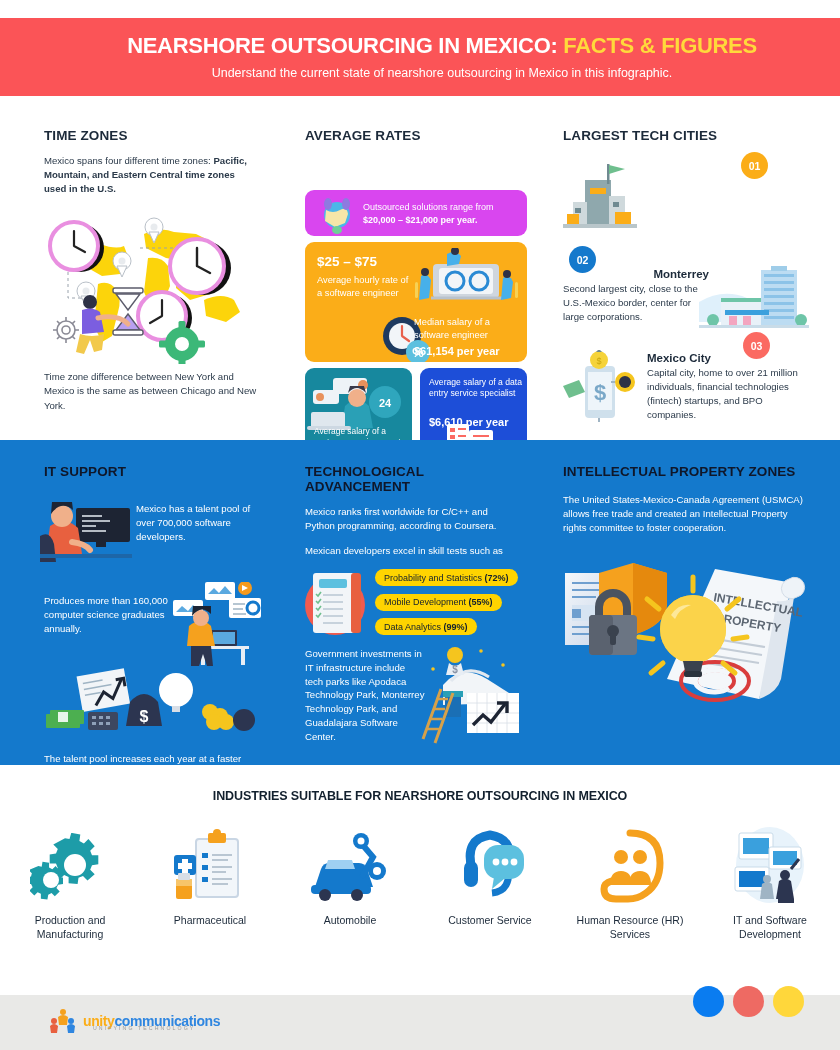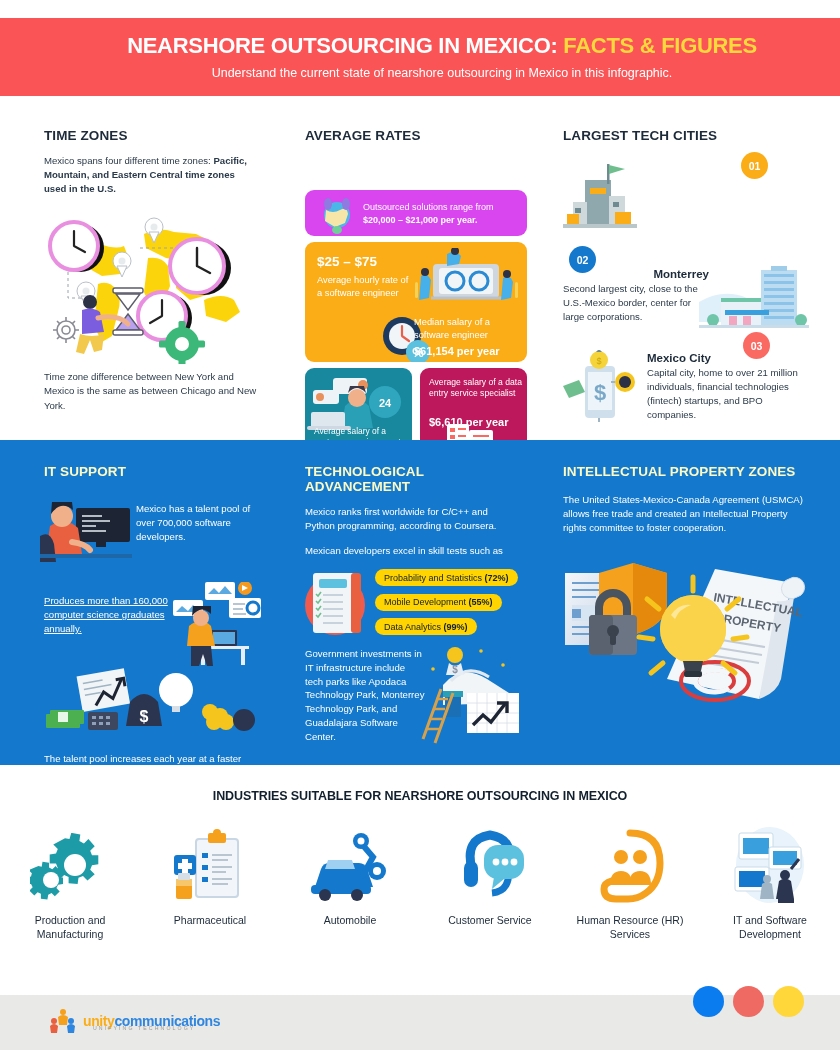--- a/index.html
+++ b/index.html
@@ -39,21 +39,21 @@
 
   
   .tz-art { position:relative; width:215px; height:160px; margin-top:8px; }
   .tz-caption { font-size:9.6px; line-height:1.5; color:#2b3a4a; margin-top:6px; }
 
   
   .card { position:absolute; border-radius:9px; color:#fff; overflow:hidden; }
   .card-blue  { left:0;   top:36px;  width:222px; height:46px;  background:#d946ef; }
   .card-amber { left:0;   top:88px;  width:222px; height:120px; background:#fbad18; }
   .card-teal  { left:0;   top:214px; width:107px; height:108px; background:#17889e; }
-  .card-red   { left:115px;top:214px; width:107px; height:108px; background:#be185d; }
+  .card-red   { left:115px;top:214px; width:107px; height:108px; background:#1d4ed8; }
 
   .card-blue .txt { position:absolute; left:58px; top:11px; font-size:9px; line-height:1.42; }
   .card-blue .txt b{ font-weight:bold; }
 
   .amber-big { position:absolute; left:12px; top:12px; font-size:13.5px; font-weight:bold; }
   .amber-sub { position:absolute; left:12px; top:32px; width:98px; font-size:9.3px; line-height:1.35; color:#fff; }
   .amber-right { position:absolute; right:9px; top:62px; width:104px; font-size:9.3px; line-height:1.35;margin-top:12px; }
   .amber-right .big { display:block; font-size:11px; font-weight:bold; margin-top:3px; }
 
   .teal-txt { position:absolute; left:9px; bottom:28px; font-size:8.4px; line-height:1.3; }
@@ -66,21 +66,21 @@
   .city-badge {
     position:absolute; width:27px; height:27px; border-radius:50%;
     color:#fff; font-size:10.5px; font-weight:bold;
     display:flex; align-items:center; justify-content:center;
   }
   .city-name { font-size:11.5px; font-weight:bold; color:#1c2a3a; }
   .city-desc { font-size:9.6px; line-height:1.45; color:#2b3a4a; margin-top:2px; }
 
   
   .blue-sec { position:absolute; left:0; top:440px; width:840px; height:325px; background:#1479cc; color:#fff; }
-  .blue-sec .sec-title { color:#fef9c3; margin-top:24px; }
+  .blue-sec .sec-title { color:#0f172a; margin-top:24px; }
   .blue-sec .body-txt { color:#fff; }
 
   .tag {
     display:inline-block; background:#ffd400; color:#12202e;
     font-size:9px; border-radius:11px; padding:3.5px 9px; margin-bottom:5px;
     font-weight:400; white-space:nowrap;
   }
   .tag b { font-weight:bold; }
 
   
@@ -398,21 +398,21 @@
           <circle cx="22" cy="20" r="11" fill="#f0b08a"></circle>
           <path d="M11 18 q10-14 22-4 l-1-8 -20 0z" fill="#1d2433"></path>
           <path d="M32 46 q14 2 18 8" stroke="#f0b08a" stroke-width="6" fill="none" stroke-linecap="round"></path>
           <path d="M0 40 q10-6 14 8 l2 18 -18 0z" fill="#2c3550"></path>
           <rect x="0" y="58" width="92" height="4" fill="#1d66a8"></rect>
         </svg>
         <div class="body-txt" style="position:absolute;left:92px;top:12px;width:126px;">Mexico has a talent pool of over 700,000 software developers.</div>
       </div>
 
       <div style="position:relative;height:92px;">
-        <div class="body-txt" style="position:absolute;left:0;top:12px;width:132px;text-decoration:underline;">Produces more than 160,000 computer science graduates annually.</div>
+        <div class="body-txt" style="position:absolute;left:0;top:12px;width:132px;">Produces more than 160,000 computer science graduates annually.</div>
         <svg width="92" height="84" style="position:absolute;right:-4px;top:0;">
           <rect x="34" y="0" width="30" height="18" rx="2" fill="#fff"></rect>
           <path d="M37 12 l6-6 5 5 6-7 7 8z" fill="#5aa9e0"></path>
           <rect x="2" y="18" width="30" height="16" rx="2" fill="#fff"></rect>
           <path d="M5 30 l6-6 6 5 5-6 7 7z" fill="#5aa9e0"></path>
           <rect x="58" y="16" width="32" height="20" rx="2" fill="#fff"></rect>
           <circle cx="82" cy="26" r="6" fill="none" stroke="#1479cc" stroke-width="3"></circle>
           <g stroke="#9fb4c4" stroke-width="1.4">
               <path d="M62 22 h12 M62 27 h10 M62 32 h13"></path>
             </g>

